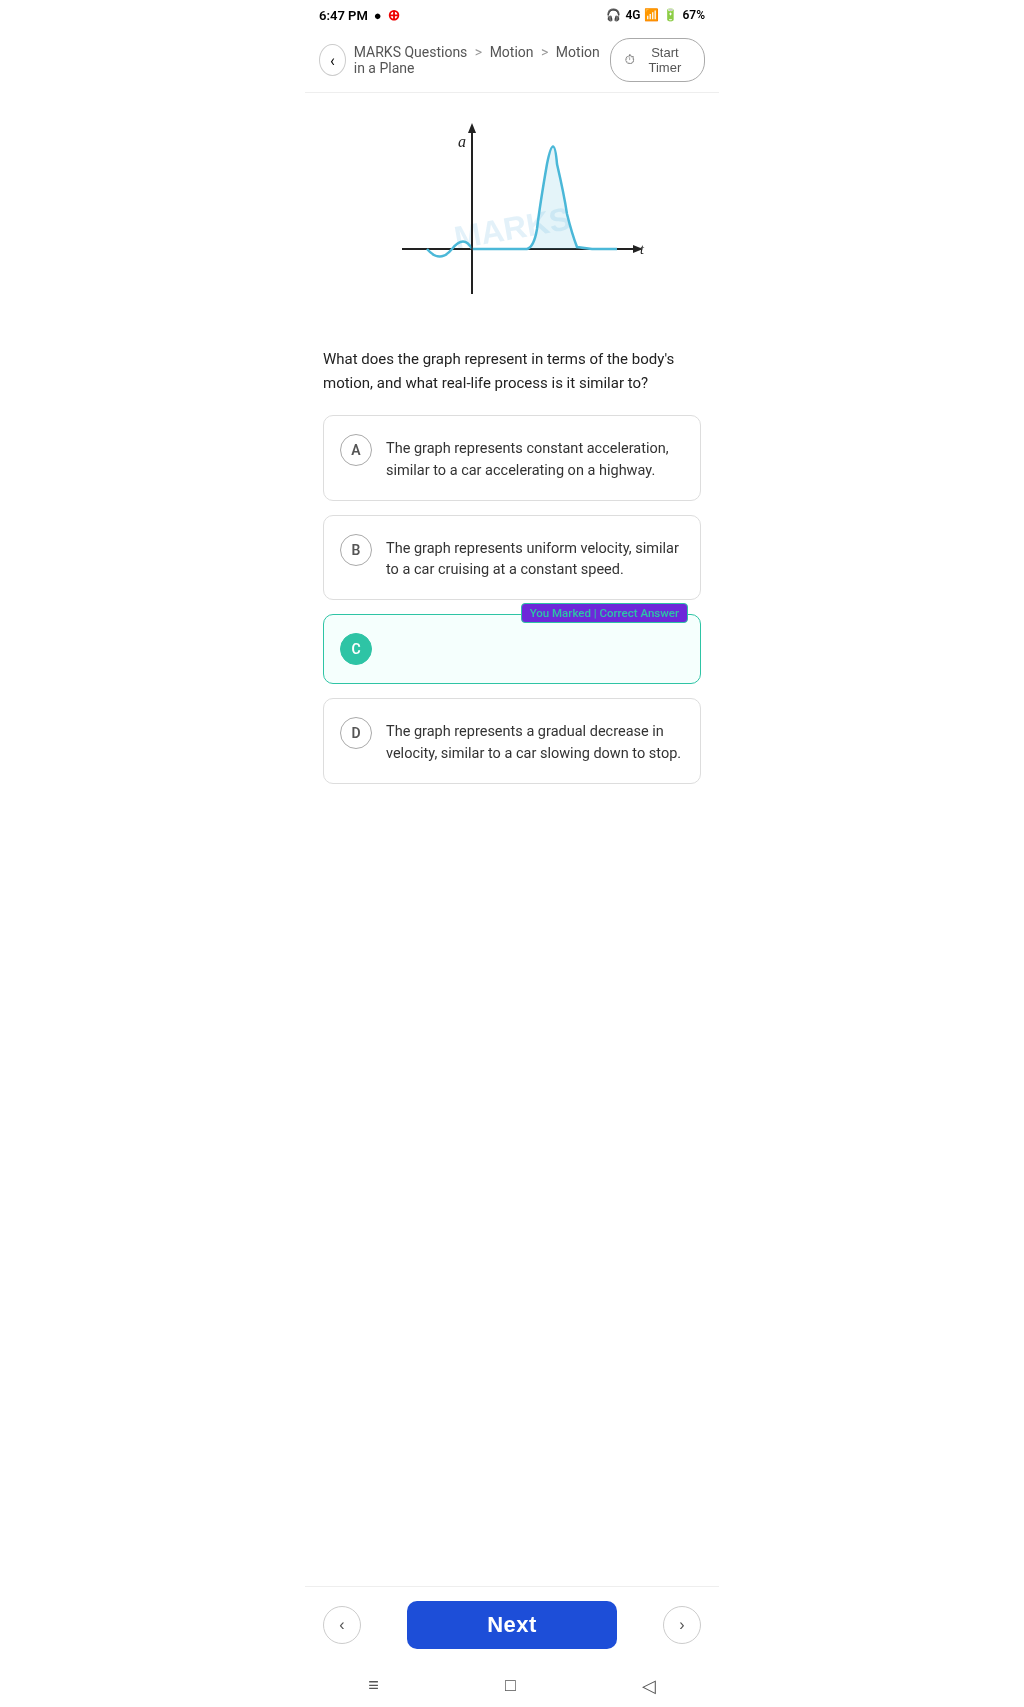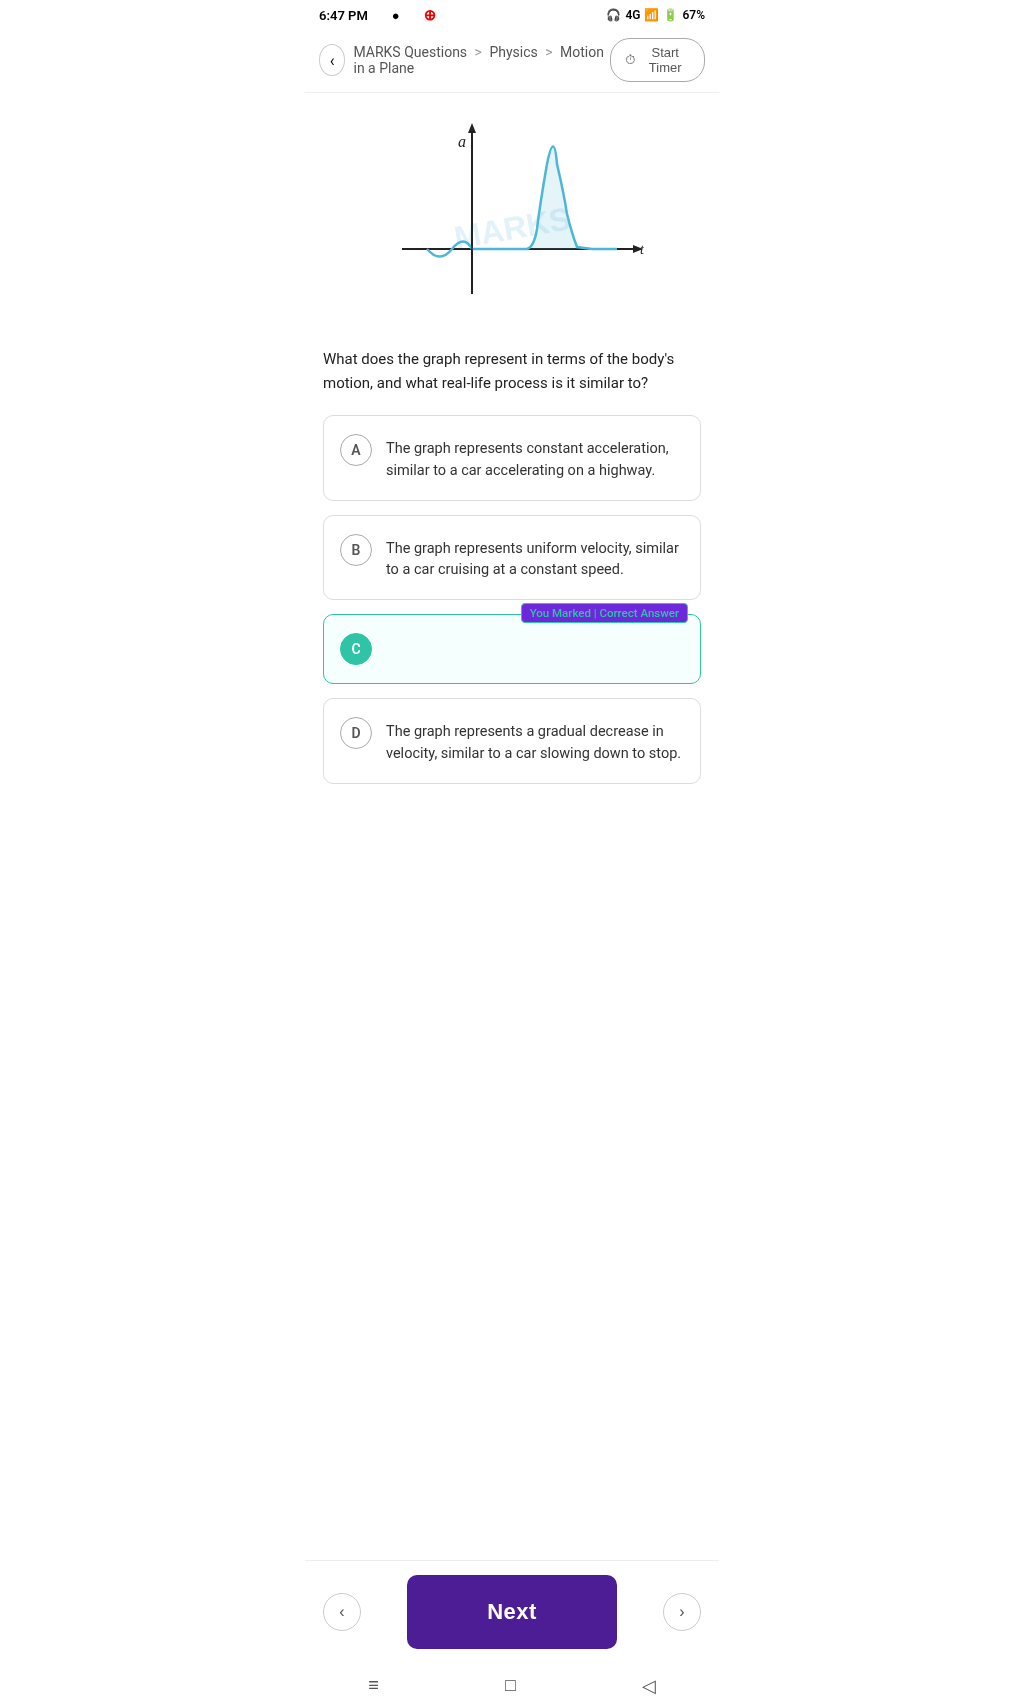--- a/index.html
+++ b/index.html
@@ -20,21 +20,21 @@
       justify-content: space-between;
       align-items: center;
       padding: 6px 14px 4px;
       background: #fff;
       font-size: 13px;
       font-weight: 600;
     }
     .status-left {
       display: flex;
       align-items: center;
-      gap: 24px;
+      gap: 6px;
     }
     .status-right {
       display: flex;
       align-items: center;
       gap: 4px;
       font-size: 12px;
     }
 
     
     .top-nav {
@@ -202,25 +202,25 @@
       border: 1.5px solid #ccc;
       display: flex;
       align-items: center;
       justify-content: center;
       background: #fff;
       cursor: pointer;
       font-size: 16px;
       color: #555;
     }
     .next-btn {
-      background: #4c1d95;
+      background: #1d4ed8;
       color: #fff;
       border: none;
       border-radius: 10px;
-      padding: 24px 80px;
+      padding: 11px 80px;
       font-size: 22px;
       font-weight: 600;
       cursor: pointer;
       letter-spacing: 0.5px;
     }
 
     
     .system-nav {
       position: fixed;
       bottom: 0;
@@ -257,21 +257,21 @@
 </div>
 
 <div class="top-nav">
   <div class="nav-left">
     <div class="back-btn">
       <span>‹</span>
     </div>
     <div class="breadcrumb">
       <span>MARKS Questions</span>
       <span class="sep"> &gt; </span>
-      <span>Physics</span>
+      <span>Motion</span>
       <span class="sep"> &gt; </span>
       <span>Motion in a Plane</span>
     </div>
   </div>
   <button class="start-timer-btn">
     <span>⏱</span>
     <span>Start Timer</span>
   </button>
 </div>
 

